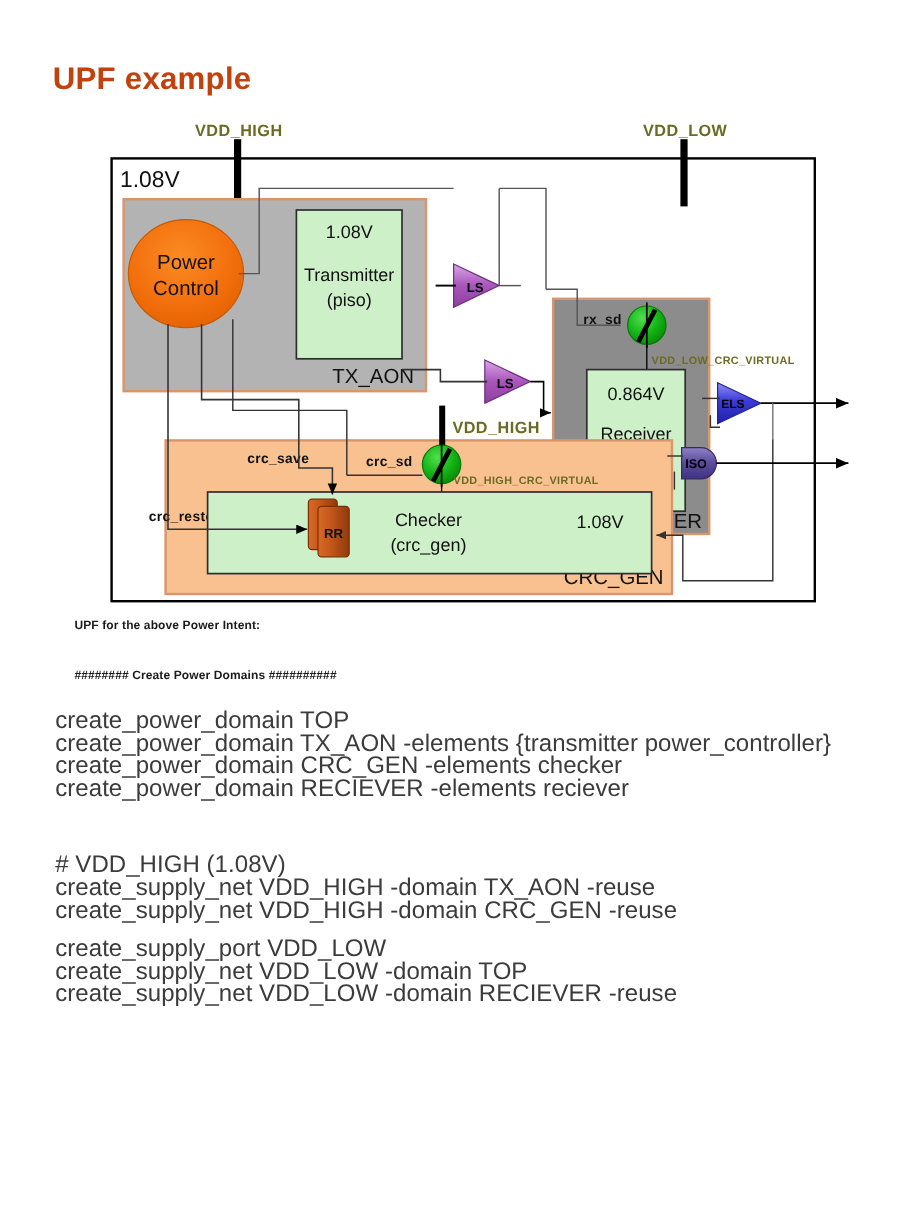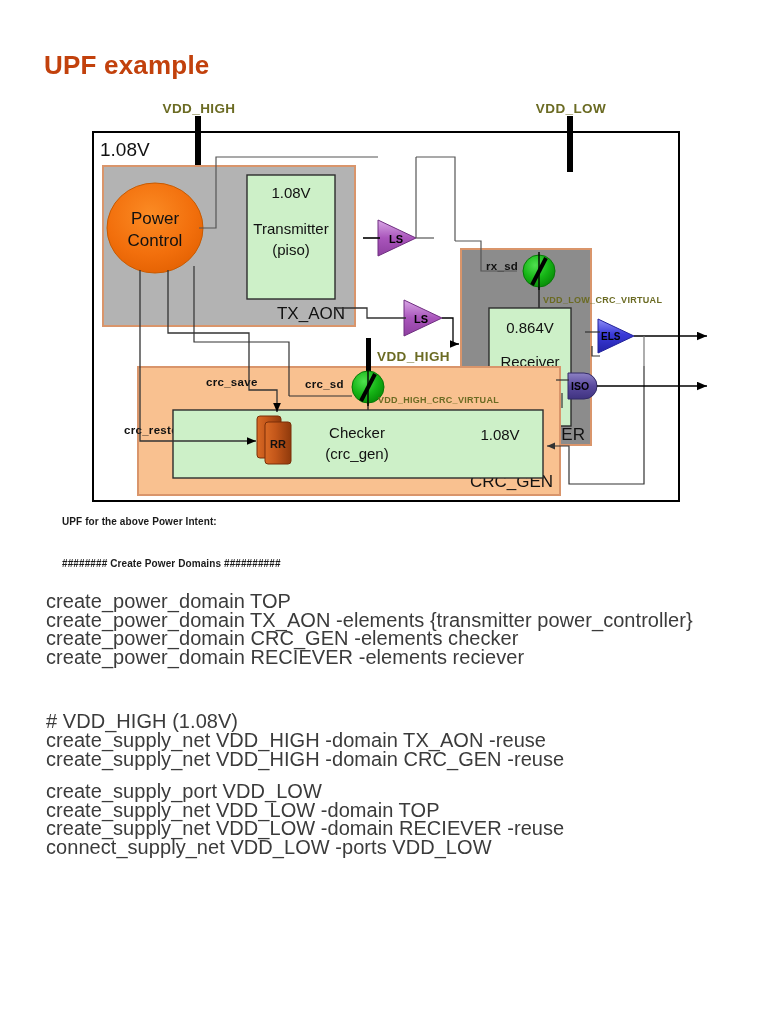--- a/index.html
+++ b/index.html
@@ -209,16 +209,15 @@
 
     <div class="code"># VDD_HIGH (1.08V)</div>
     <div class="code">create_supply_net VDD_HIGH -domain TX_AON -reuse</div>
     <div class="code">create_supply_net VDD_HIGH -domain CRC_GEN -reuse</div>
 
     <div class="gap-sm"></div>
 
     <div class="code">create_supply_port VDD_LOW</div>
     <div class="code">create_supply_net VDD_LOW -domain TOP</div>
     <div class="code">create_supply_net VDD_LOW -domain RECIEVER -reuse</div>
-    <div class="code">connect_supply_net VDD_LOW -ports VDD_LOW</div>
 
   </div>
 </div>
 
 </body></html>

